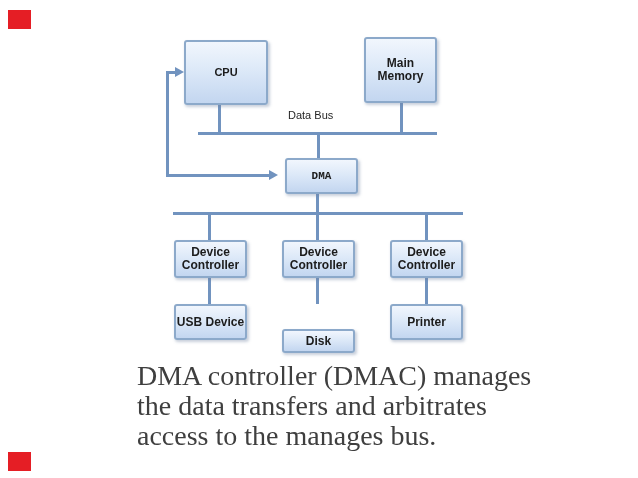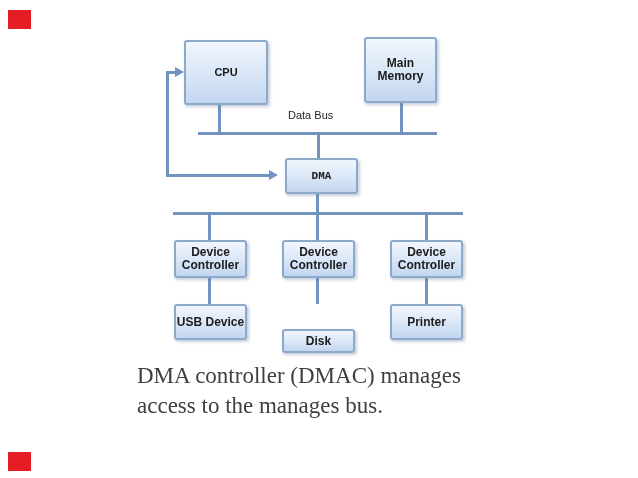--- a/index.html
+++ b/index.html
@@ -58,21 +58,21 @@
     font-size: 11px;
     font-weight: normal;
     color: #262626;
   }
 
   .caption {
     position: absolute;
     left: 137px;
     top: 361px;
     font-family: "Liberation Serif", serif;
-    font-size: 23px;
+    font-size: 28px;
     line-height: 30px;
     color: #3f3f3f;
   }
 </style>
 </head>
 <body>
 
 <div class="slide">
 
   <div class="accent accent-top"></div>
@@ -126,16 +126,17 @@
   </div>
   <div class="node" style="left:282px;top:304px;width:73px;height:24px;margin-top:25px;">
     <span class="node-label">Disk</span>
   </div>
   <div class="node" style="left:390px;top:304px;width:73px;height:36px;">
     <span class="node-label">Printer</span>
   </div>
 
   <div class="caption">
     <div>DMA controller (DMAC) manages</div>
+    <div>the data transfers and arbitrates</div>
     <div>access to the manages bus.</div>
   </div>
 
 </div>
 
 </body></html>

